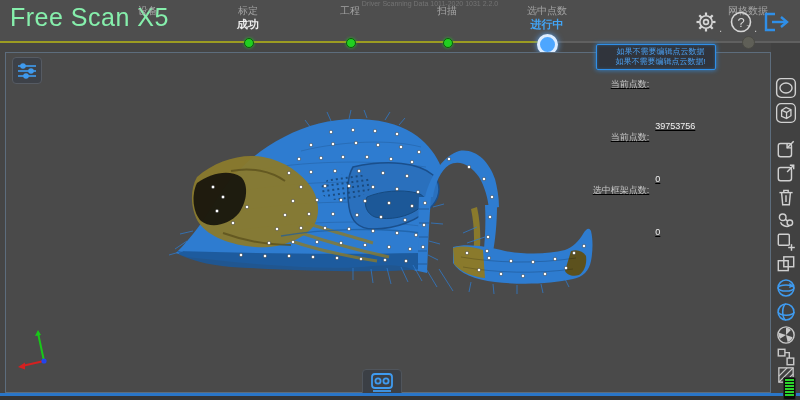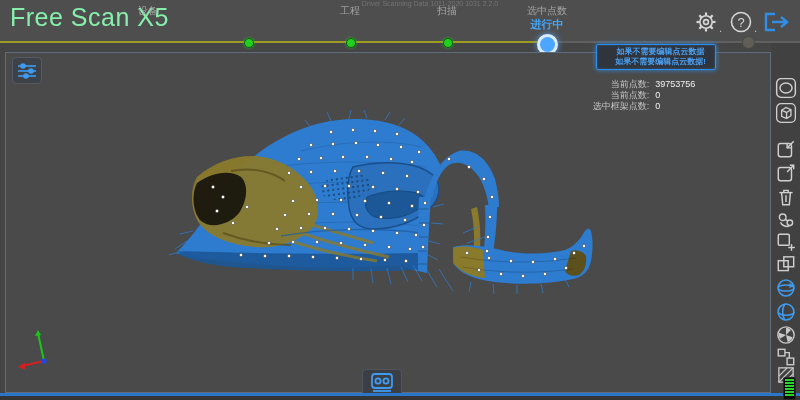--- a/index.html
+++ b/index.html
@@ -26,31 +26,31 @@
   .tb-icon svg{width:100%;height:100%;}
   .menu-dot{position:absolute;right:-3px;bottom:1px;font-size:10px;color:#cfcfcf;}
   
   .viewport{position:absolute;left:5px;top:52px;width:766px;height:341px;background:#4a4a4a;
     border:1px solid #5d6d7d;box-sizing:border-box;}
   .scene{position:absolute;left:0;top:0;pointer-events:none;}
   .view-settings{position:absolute;left:6px;top:4px;width:28px;height:25px;background:#3d4148;
     border:1px solid #565b63;border-radius:4px;cursor:pointer;}
   .view-settings svg{width:100%;height:100%;}
   .stats{position:absolute;left:538px;top:26px;width:160px;}
-  .stat-row{display:flex;font-size:9px;line-height:11px;}
+  .stat-row{display:flex;font-size:9px;line-height:11px;text-decoration:underline;}
   .stat-label{width:108px;text-align:right;color:#c6c6c6;}
-  .stat-value{width:50px;padding-left:6px;text-align:left;color:#f2f2f2;}
+  .stat-value{width:50px;padding-left:6px;text-align:left;color:#f2f2f2;margin-top:42px;}
   .scan-btn{position:absolute;left:356px;top:316px;width:38px;height:26px;background:#3b3f45;
     border:1px solid #50555c;border-radius:4px;cursor:pointer;}
   .scan-btn svg{width:100%;height:100%;}
   
   .tooltip{position:absolute;left:596px;top:44px;width:118px;background:#30343c;
     border:1px solid #2f8fe8;box-shadow:0 0 5px rgba(47,143,232,.9), inset 0 0 3px rgba(47,143,232,.4);
     border-radius:2px;padding:2px 0;z-index:50;text-align:center;}
-  .tooltip div{font-size:8px;line-height:10px;color:#4aa0f2;font-weight:bold;white-space:nowrap;padding-left:9px;}
+  .tooltip div{font-size:8px;line-height:10px;color:#4aa0f2;font-weight:normal;white-space:nowrap;padding-left:9px;}
   
   .right-strip{position:absolute;left:771px;top:43px;width:29px;height:357px;background:#414141;}
   .tool{position:absolute;left:775px;width:22px;height:22px;cursor:pointer;z-index:6;}
   .tool svg{width:100%;height:100%;}
   .battery{position:absolute;left:783px;top:377px;width:11px;height:21px;background:#0c0c0c;
     border:1px solid #2a2a2a;border-radius:2px;z-index:7;overflow:hidden;}
   .battery:before{content:"";position:absolute;left:2px;top:-3px;width:5px;height:3px;background:#2a2a2a;}
   .battery .stripe{height:2px;margin:1px 1px 0 1px;background:#2bd42b;}
   
   .bottom-line{position:absolute;left:0;top:393px;width:800px;height:3px;background:#2a76c8;z-index:5;}
@@ -61,29 +61,37 @@
 
 <div class="screen">
 
   <div class="topbar">
     <div class="app-title">Free Scan X5</div>
     <div class="watermark">Driver Scanning Data 1011-2020 1031 2.2.0</div>
 
     <div class="step" style="left:103px">
       <div class="step-label">设备</div>
     </div>
+    <div class="step" style="left:203px">
+      <div class="step-label">标定</div>
+      <div class="step-status">成功</div>
+    </div>
     <div class="step" style="left:305px">
       <div class="step-label">工程</div>
     </div>
     <div class="step" style="left:402px">
       <div class="step-label">扫描</div>
     </div>
     <div class="step active" style="left:502px">
       <div class="step-label">选中点数</div>
       <div class="step-status">进行中</div>
+    </div>
+    <div class="step pending" style="left:703px">
+      <div class="step-label">网格数据</div>
+      <div class="step-status">-</div>
     </div>
 
     <div class="progress-line done"></div>
     <div class="progress-line todo"></div>
     <div class="dot green" style="left:244px"></div>
     <div class="dot green" style="left:346px"></div>
     <div class="dot green" style="left:443px"></div>
     <div class="dot current" style="left:537px"></div>
     <div class="dot gray" style="left:742px"></div>
 

